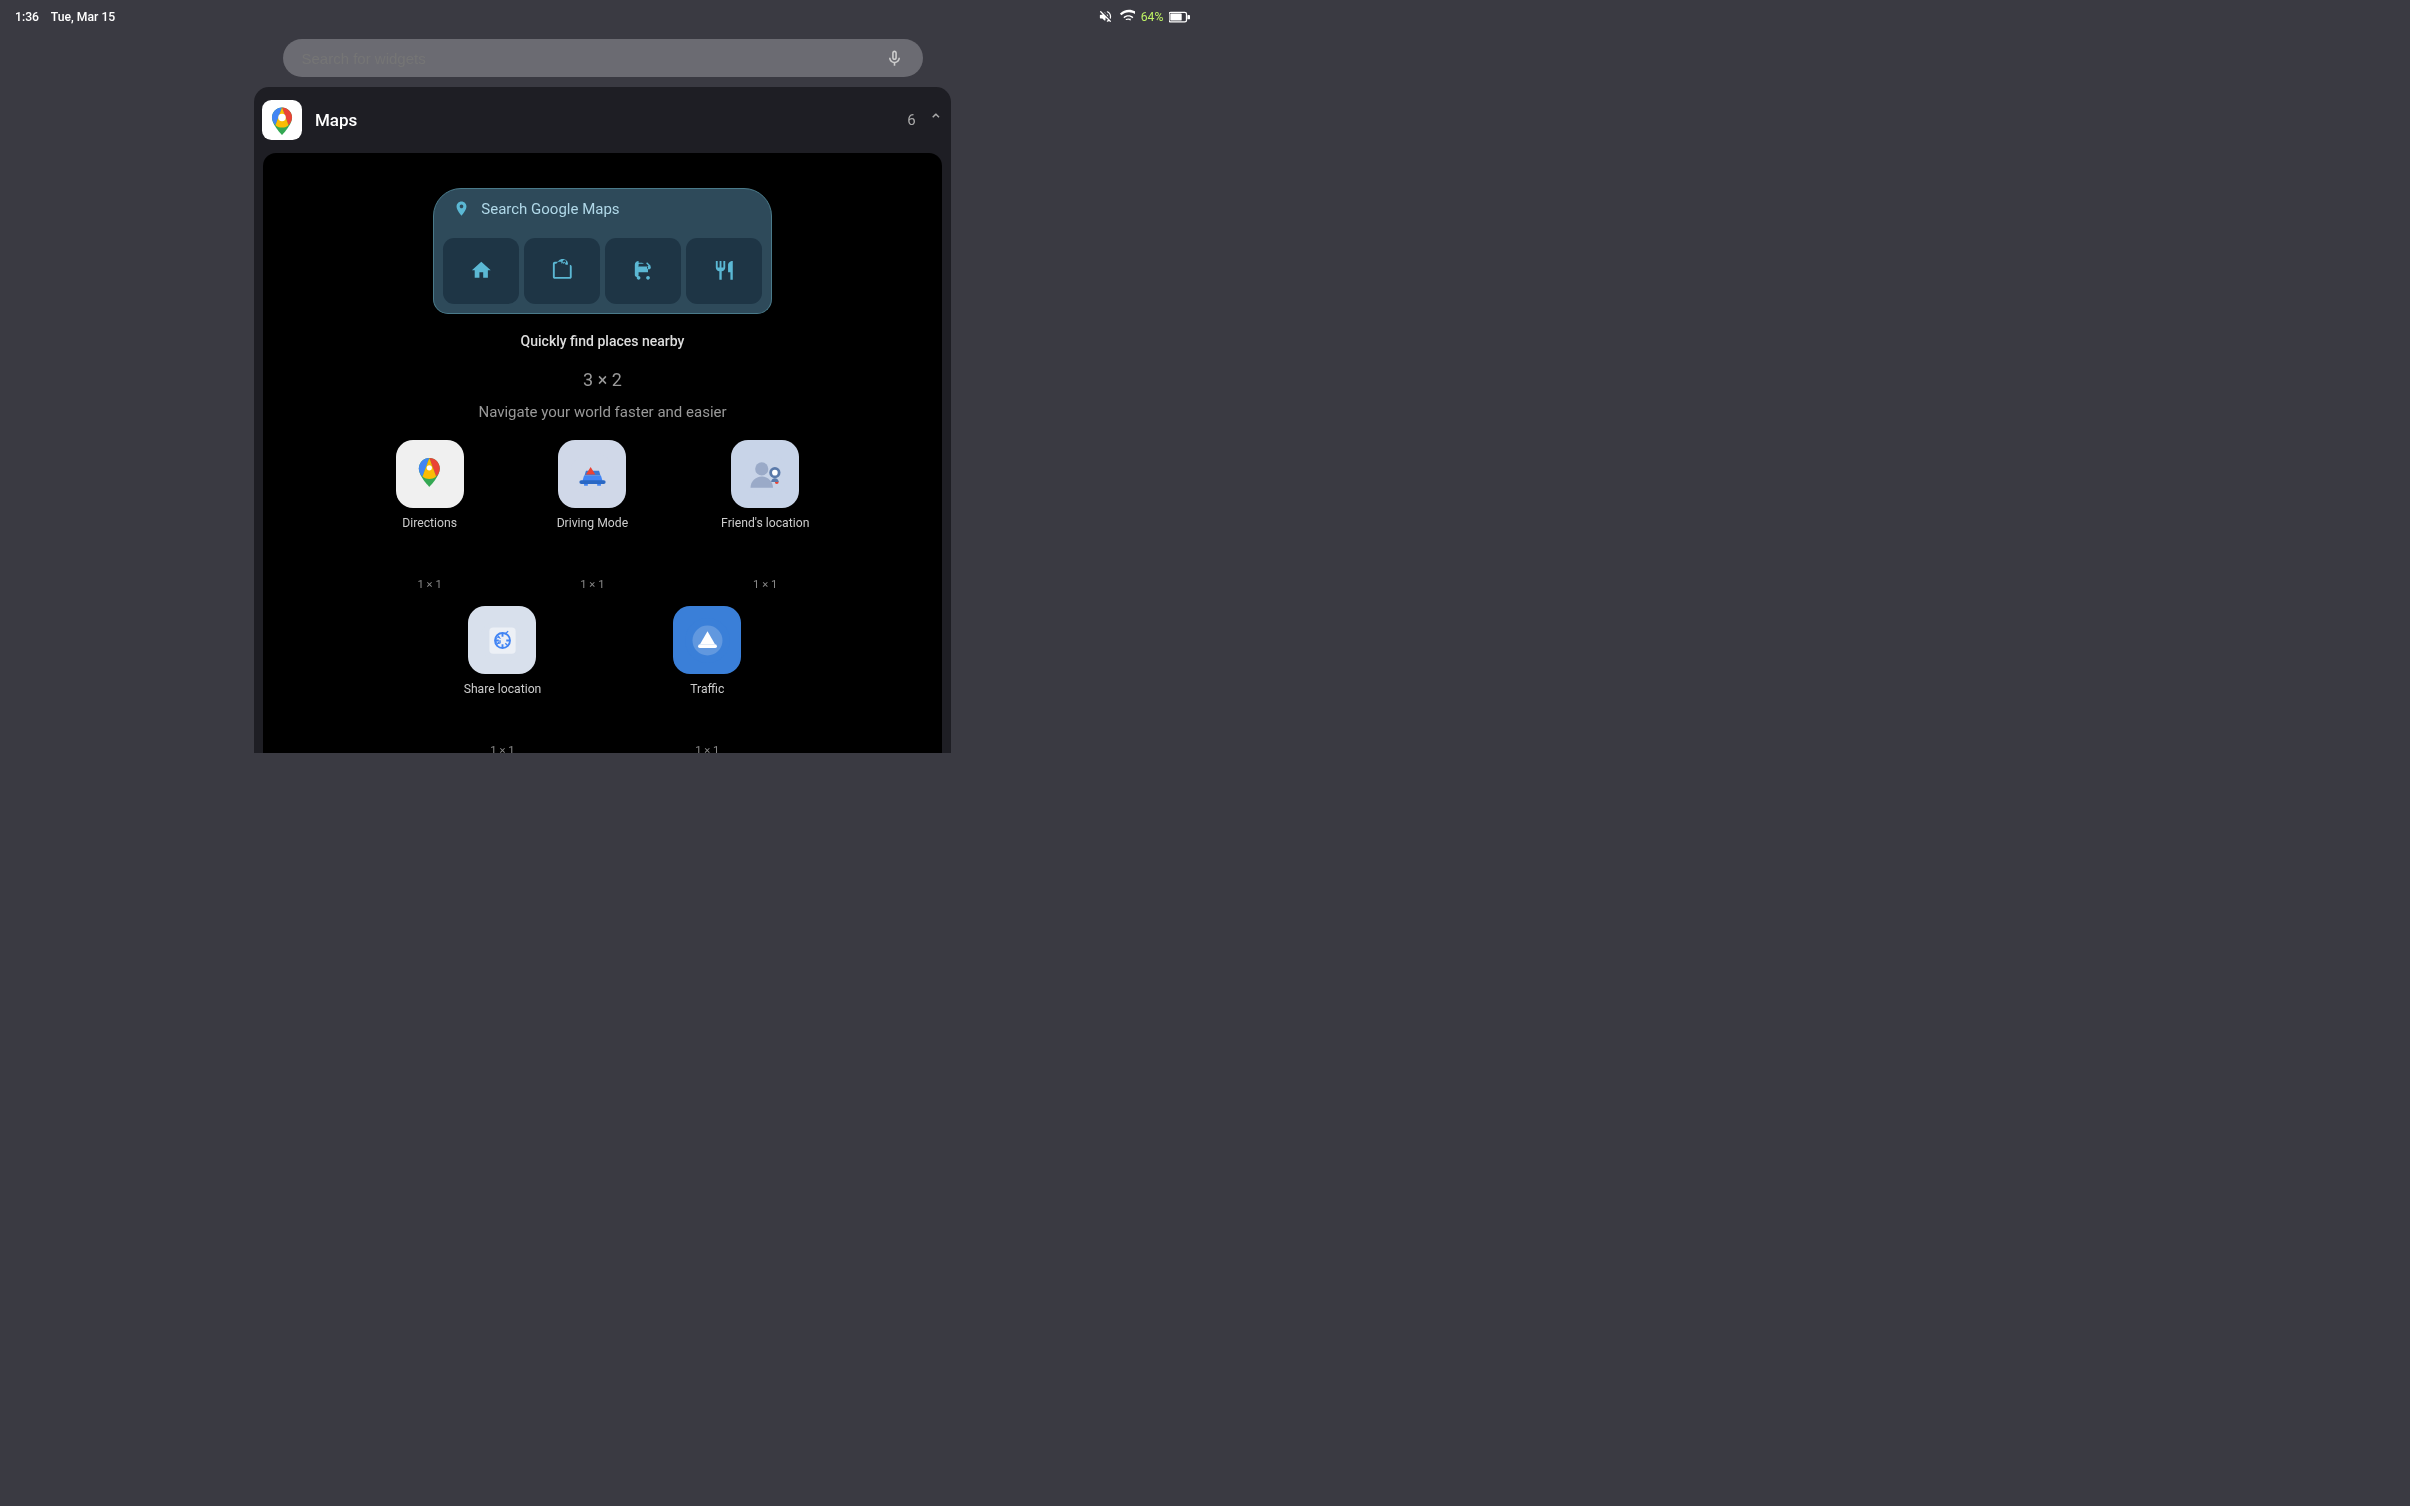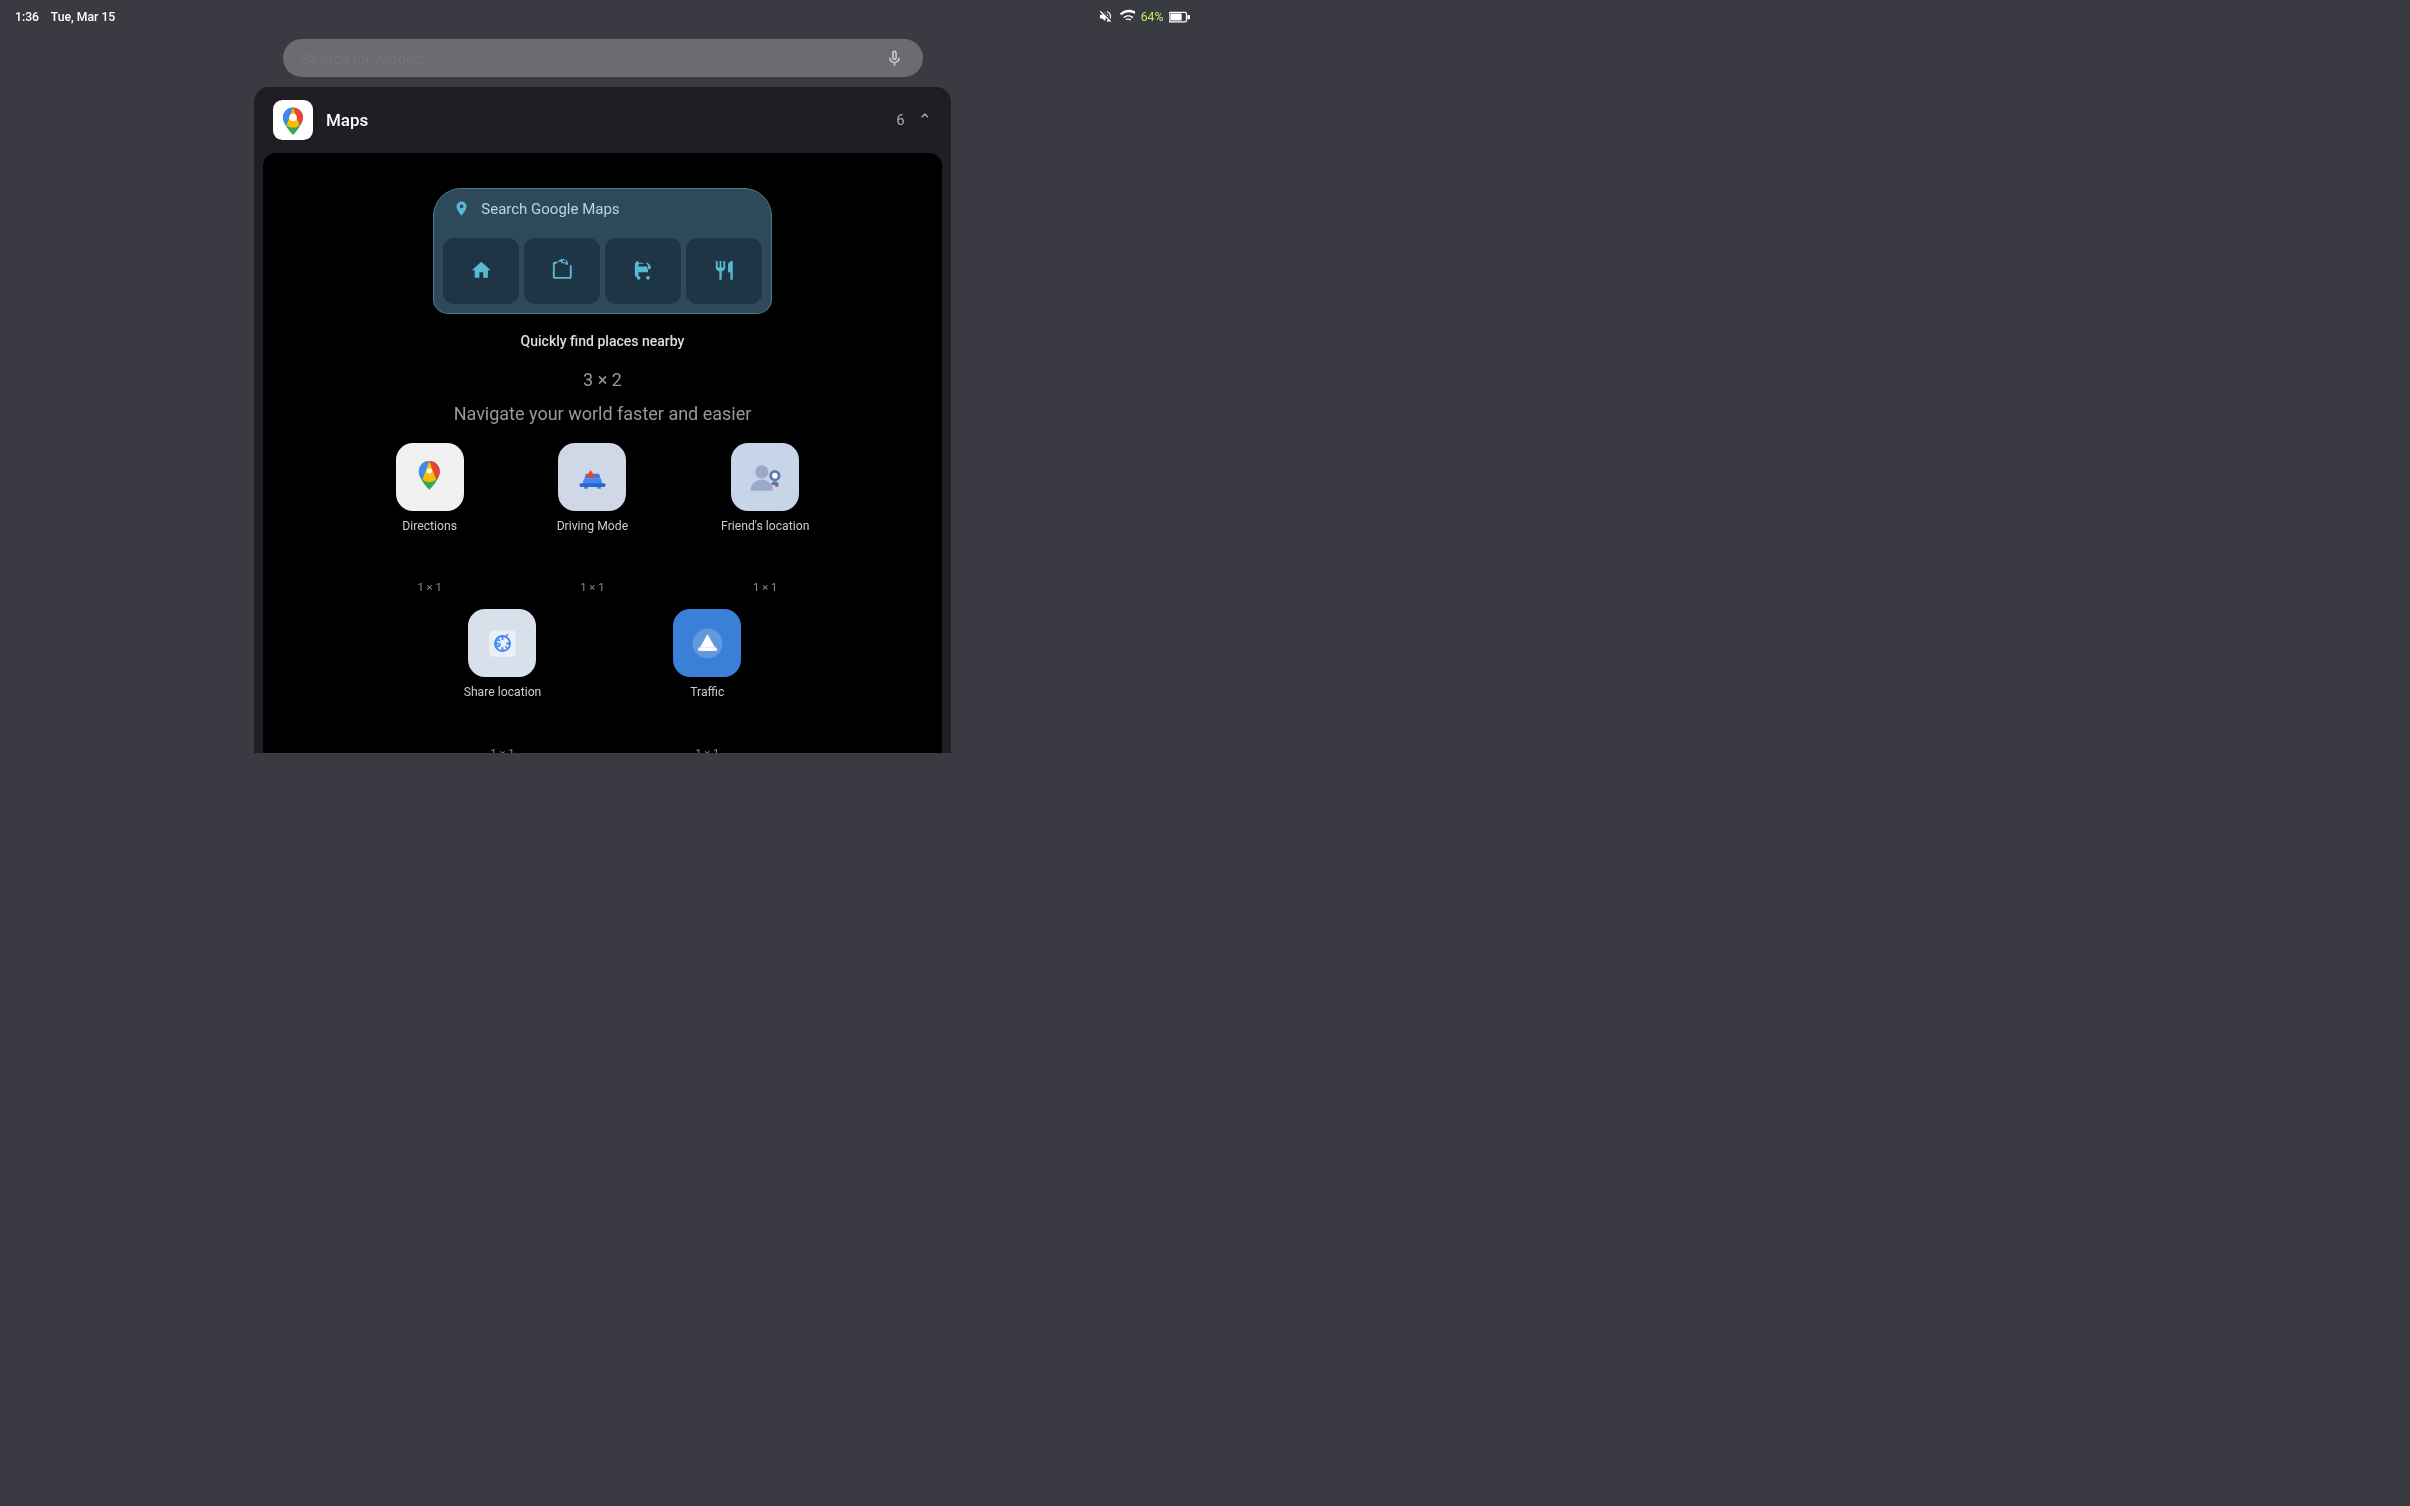--- a/index.html
+++ b/index.html
@@ -67,21 +67,21 @@
       margin: 9.4px auto;
       width: 697px;
       background: #1e1e24;
       border-radius: 15px;
       padding: 0 0 19px 0;
       overflow: hidden;
     }
 
     .maps-header {
       display: flex;
-      padding: 13px 19px;
+      padding: 13px 8px;
       justify-content: space-between;
     }
 
     .maps-header-left {
       display: flex;
       align-items: center;
       gap: 13px;
     }
 
     .maps-logo {
@@ -192,21 +192,21 @@
     }
 
     .widget-size {
       color: #999999;
       font-size: 18px;
       margin-bottom: 13px;
     }
 
     .widget-desc-text {
       color: #999999;
-      font-size: 18px;
+      font-size: 15px;
     }
 
     
     .widgets-grid {
       display: flex;
       justify-content: center;
       gap: 93px;
       margin-top: 19px;
       padding: 0 19px;
     }

